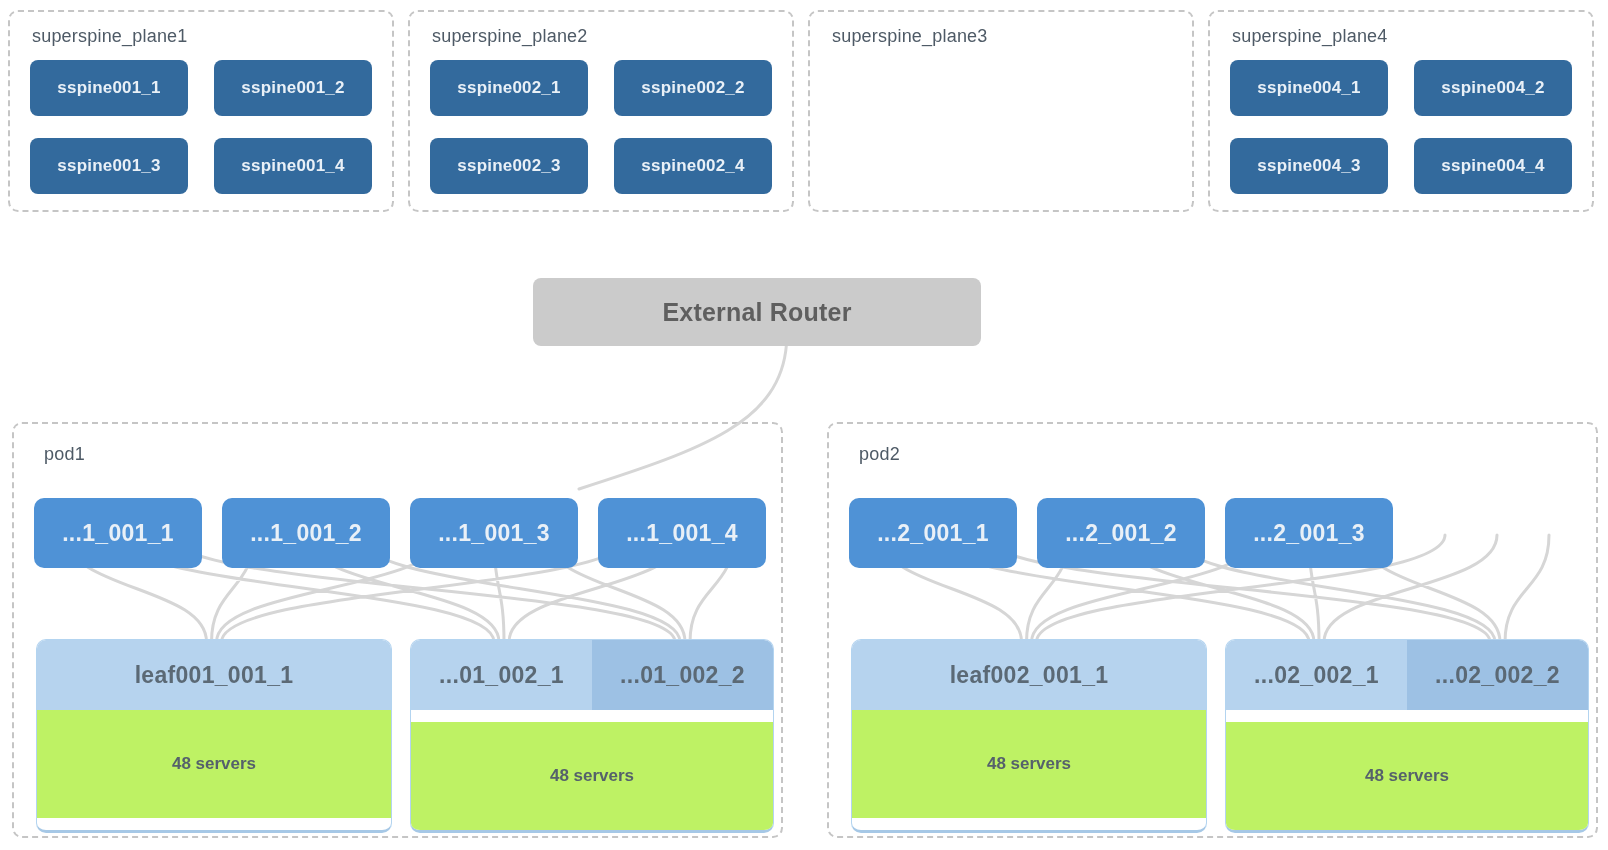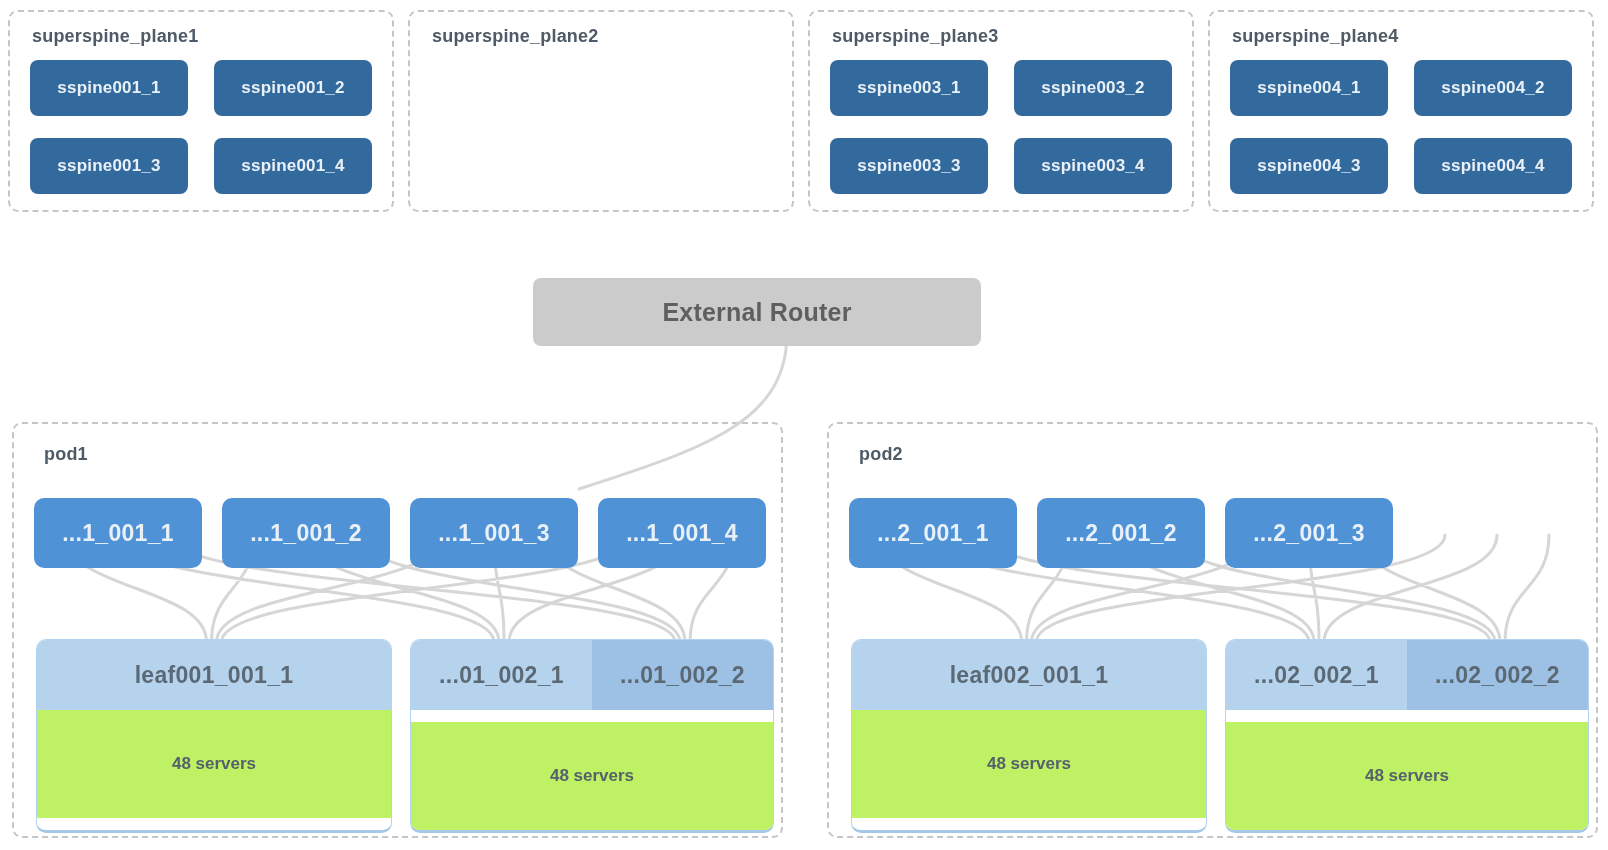--- a/index.html
+++ b/index.html
@@ -1,21 +1,21 @@
 <!DOCTYPE html>
 <html style="--sspine: #336a9d; --spine: #4f92d6; --leaf_header: #b6d3ee; --leaf_header_alt: #9dc1e4; --leaf_border: #b3d4f0; --leaf_border_bottom: #a6c8e6; --router_bg: #cbcbcb; --router_text: #5f5f5f; --node_text: #e9f0f7; --leaf_text: #5b6975; --servers_text: #55616b; --label_text: #4e5a66; --link: #d6d6d6; --dash_border: #c5c5c5;"><head>
 <meta charset="utf-8">
 <style>
   html,body{margin:0;padding:0;background:#ffffff;}
   body{font-family:"Liberation Sans","DejaVu Sans",sans-serif;}
   .stage{position:relative;width:1608px;height:850px;background:#fff;overflow:hidden;}
 
   
   .group{position:absolute;border:2px dashed var(--dash_border,#c5c5c5);border-radius:10px;box-sizing:border-box;background:transparent;}
-  .group-title{position:absolute;left:22px;top:14px;font-size:18px;font-weight:bold;color:var(--label_text,#4e5a66);letter-spacing:.2px;}
+  .group-title{position:absolute;left:22px;top:14px;font-size:18px;font-weight:normal;color:var(--label_text,#4e5a66);letter-spacing:.2px;}
 
   .plane{top:10px;height:202px;width:386px;}
   .ss-grid{position:absolute;left:20px;right:20px;top:48px;display:grid;grid-template-columns:1fr 1fr;column-gap:26px;row-gap:22px;}
   .ssnode{height:56px;border-radius:8px;background:var(--sspine,#336a9d);color:var(--node_text,#e7eef5);
           display:flex;align-items:center;justify-content:center;font-size:17px;font-weight:bold;letter-spacing:.2px;
           position:relative;z-index:2;}
 
   .router{position:absolute;left:533px;top:278px;width:448px;height:68px;border-radius:8px;
           background:var(--router_bg,#cbcbcb);display:flex;align-items:center;justify-content:center;
           font-size:25px;font-weight:bold;color:var(--router_text,#5f5f5f);z-index:2;letter-spacing:.2px;}
@@ -51,29 +51,29 @@
     <div class="group-title">superspine_plane1</div>
     <div class="ss-grid">
       <div class="ssnode">sspine001_1</div>
       <div class="ssnode">sspine001_2</div>
       <div class="ssnode">sspine001_3</div>
       <div class="ssnode">sspine001_4</div>
     </div>
   </div>
   <div class="group plane" style="left:408px">
     <div class="group-title">superspine_plane2</div>
+    <div class="ss-grid">
+      <div class="ssnode">sspine002_1</div>
+      <div class="ssnode">sspine002_2</div>
+      <div class="ssnode">sspine002_3</div>
+      <div class="ssnode">sspine002_4</div>
+    </div>
   </div>
   <div class="group plane" style="left:808px">
     <div class="group-title">superspine_plane3</div>
-    <div class="ss-grid">
-      <div class="ssnode">sspine003_1</div>
-      <div class="ssnode">sspine003_2</div>
-      <div class="ssnode">sspine003_3</div>
-      <div class="ssnode">sspine003_4</div>
-    </div>
   </div>
   <div class="group plane" style="left:1208px">
     <div class="group-title">superspine_plane4</div>
     <div class="ss-grid">
       <div class="ssnode">sspine004_1</div>
       <div class="ssnode">sspine004_2</div>
       <div class="ssnode">sspine004_3</div>
       <div class="ssnode">sspine004_4</div>
     </div>
   </div>

